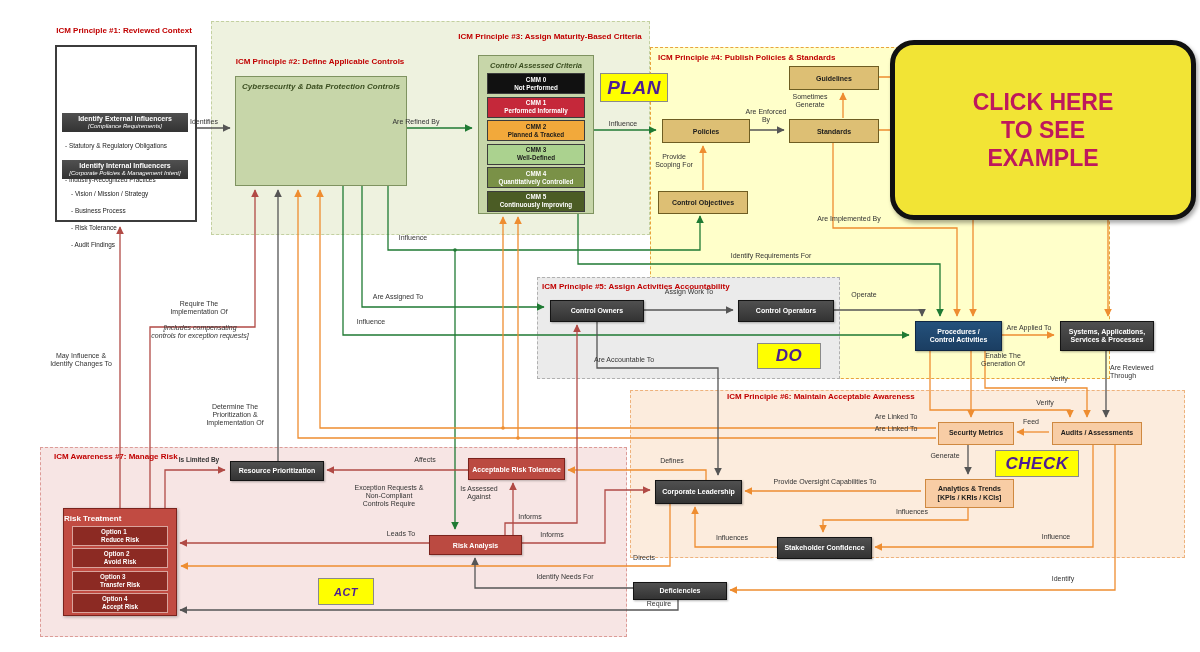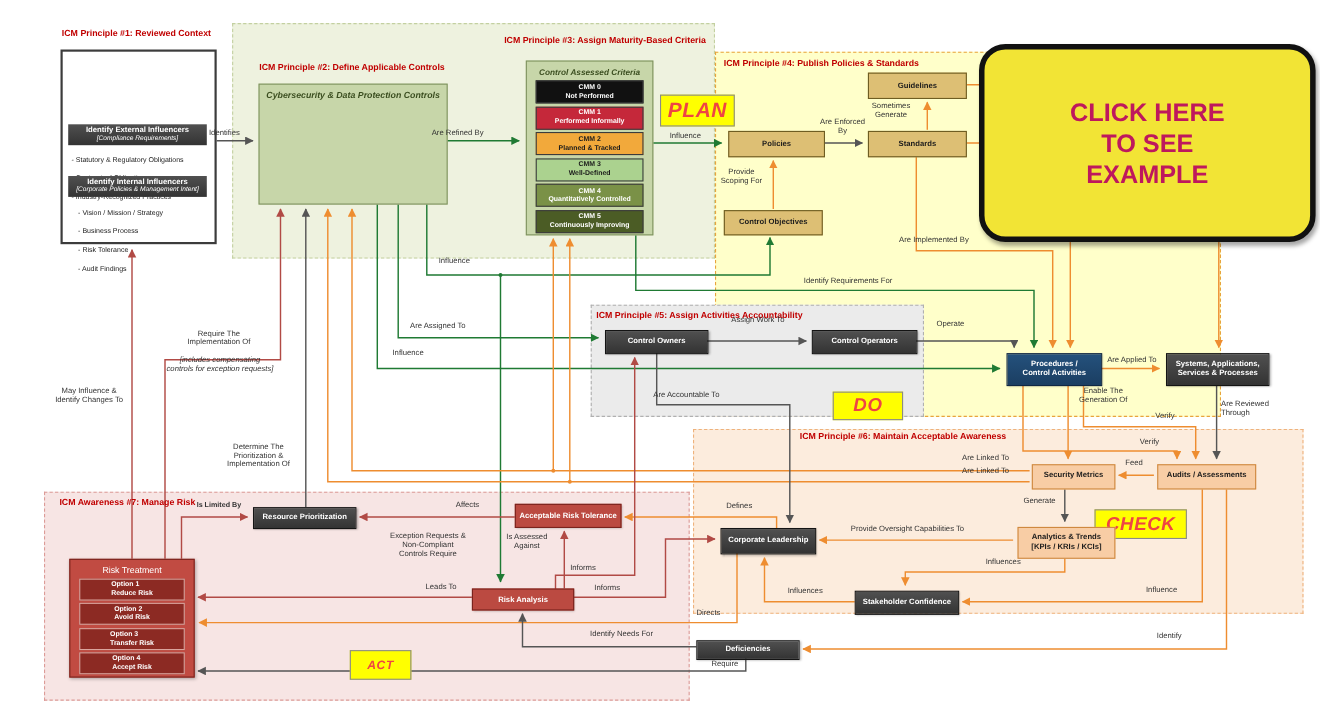--- a/index.html
+++ b/index.html
@@ -19,21 +19,21 @@
        z-index:2;font-weight:bold;white-space:pre-line;}
   .darkbox{background:linear-gradient(#505050,#333);color:#fff;font-size:7px;line-height:8.5px;
        border:1px solid #141414;box-shadow:1px 1px 2px rgba(0,0,0,.3);}
   .navybox{background:linear-gradient(#24517c,#1b3e62);color:#fff;font-size:7px;line-height:8.5px;
        border:1px solid #102744;box-shadow:1px 1px 2px rgba(0,0,0,.3);}
   .tanbox{background:#ddbf74;color:#1c1c1c;font-size:7px;border:1px solid #6e5d22;}
   .peachbox{background:#f8cda5;color:#1c1c1c;font-size:7px;line-height:8.5px;border:1px solid #cf8940;}
   .crimbox{background:#bb4a41;color:#fff;font-size:7px;border:1px solid #7a231d;
        box-shadow:1px 1px 2px rgba(0,0,0,.25);}
   .badge{position:absolute;display:flex;align-items:center;justify-content:center;z-index:2;
-       font-style:italic;font-weight:800;color:#ef4444;border:1px solid #8a8a8a;letter-spacing:.5px;margin-top:13px;}
+       font-style:italic;font-weight:800;color:#4c1d95;border:1px solid #8a8a8a;letter-spacing:.5px;}
   .greenpanel{position:absolute;background:#c7d6a9;border:1px solid #7f9360;z-index:2;}
   .greenpanel .phead{font-size:8px;font-weight:bold;font-style:italic;color:#3a4d1f;
        text-align:center;margin-top:5px;}
   .olivebox{position:absolute;background:#4c5f26;border:1px solid #36471a;color:#fff;
        font-size:7px;font-weight:bold;line-height:9px;display:flex;align-items:center;
        justify-content:center;text-align:center;white-space:pre-line;}
   .cmmrow{width:96px;height:19px;margin:0 auto;display:flex;flex-direction:column;align-items:center;
        justify-content:center;font-size:6.3px;font-weight:bold;line-height:7.6px;border:1px solid #3c3c3c;}
   #p1-box{position:absolute;left:55px;top:45px;width:138px;height:173px;background:#fff;
        border:2px solid #3c3c3c;z-index:2;}
@@ -48,21 +48,21 @@
   #pdf-btn{position:absolute;left:890px;top:40px;width:296px;height:170px;background:#f2e435;
        border:5px solid #111;border-radius:24px;z-index:3;display:flex;align-items:center;
        justify-content:center;gap:16px;cursor:pointer;box-shadow:2px 3px 4px rgba(0,0,0,.35);}
   #pdf-icon{width:92px;height:112px;background:#fff;border:4px solid #e03c31;border-radius:10px;
        display:flex;flex-direction:column;align-items:center;justify-content:flex-end;padding-bottom:4px;}
   #pdf-icon .glyph{margin-bottom:2px;}
   #pdf-icon .pdftxt{font-size:22px;font-weight:bold;color:#4a4a4a;letter-spacing:1px;line-height:24px;}
   #pdf-caption{font-size:23px;font-weight:800;color:#be185d;text-align:center;line-height:28px;white-space:pre-line;}
   #rt-box{position:absolute;left:63px;top:508px;width:112px;height:106px;background:#c14b42;
        border:1.5px solid #7a231d;z-index:2;box-shadow:1px 1px 3px rgba(0,0,0,.3);}
-  #rt-box .rthead{color:#fff;font-weight:normal;font-size:8px;text-align:center;margin-top:5px;}
+  #rt-box .rthead{color:#fff;font-weight:bold;font-size:8px;text-align:left;margin-top:5px;}
   .rtopt{width:94px;height:18px;margin:2.5px auto 0 auto;background:#8c2a23;border:1px solid #daa49d;
        color:#fff;font-size:6.3px;font-weight:bold;line-height:7.8px;display:flex;flex-direction:column;
        align-items:center;justify-content:center;white-space:pre-line;}
 </style>
 </head>
 <body>
 
 <div class="container" id="cont-p2p3"></div>
 <div class="container" id="cont-p4"></div>
 <div class="container" id="cont-p5"></div>

